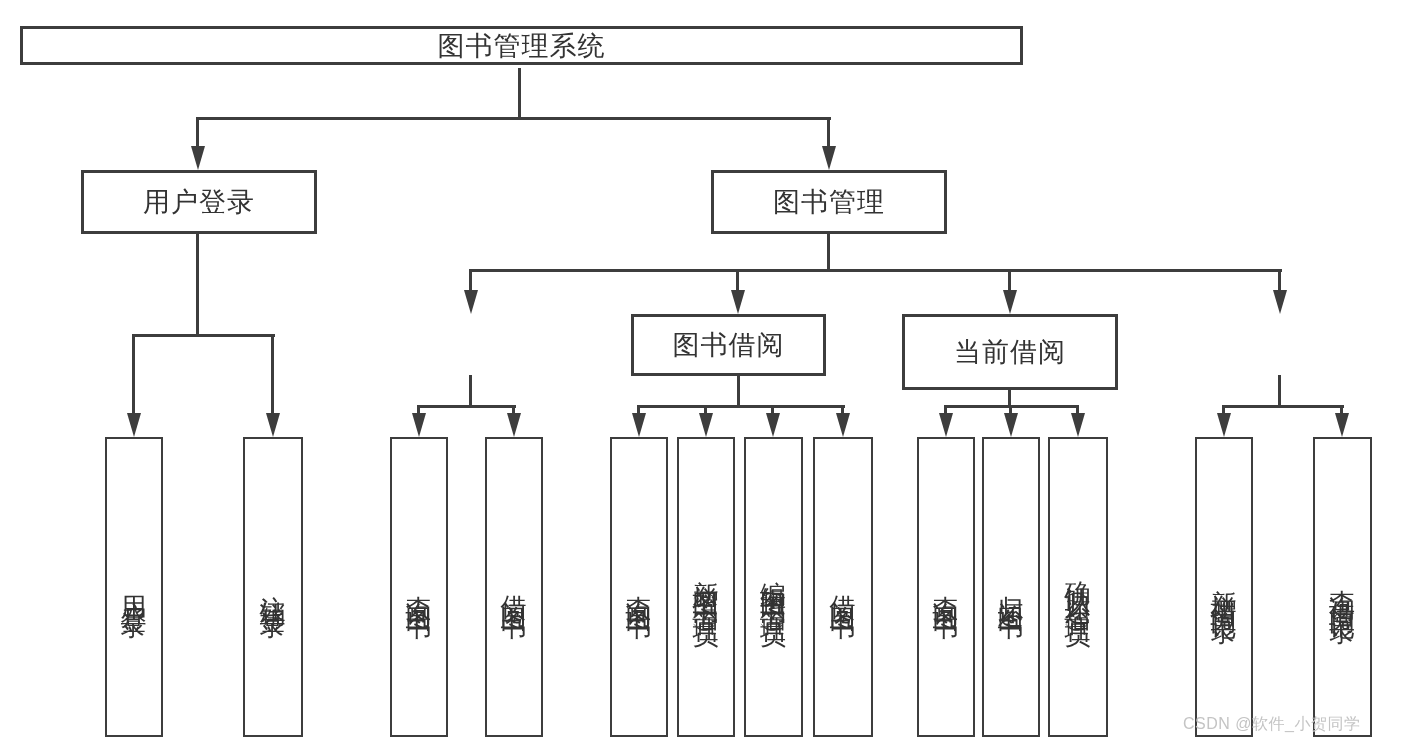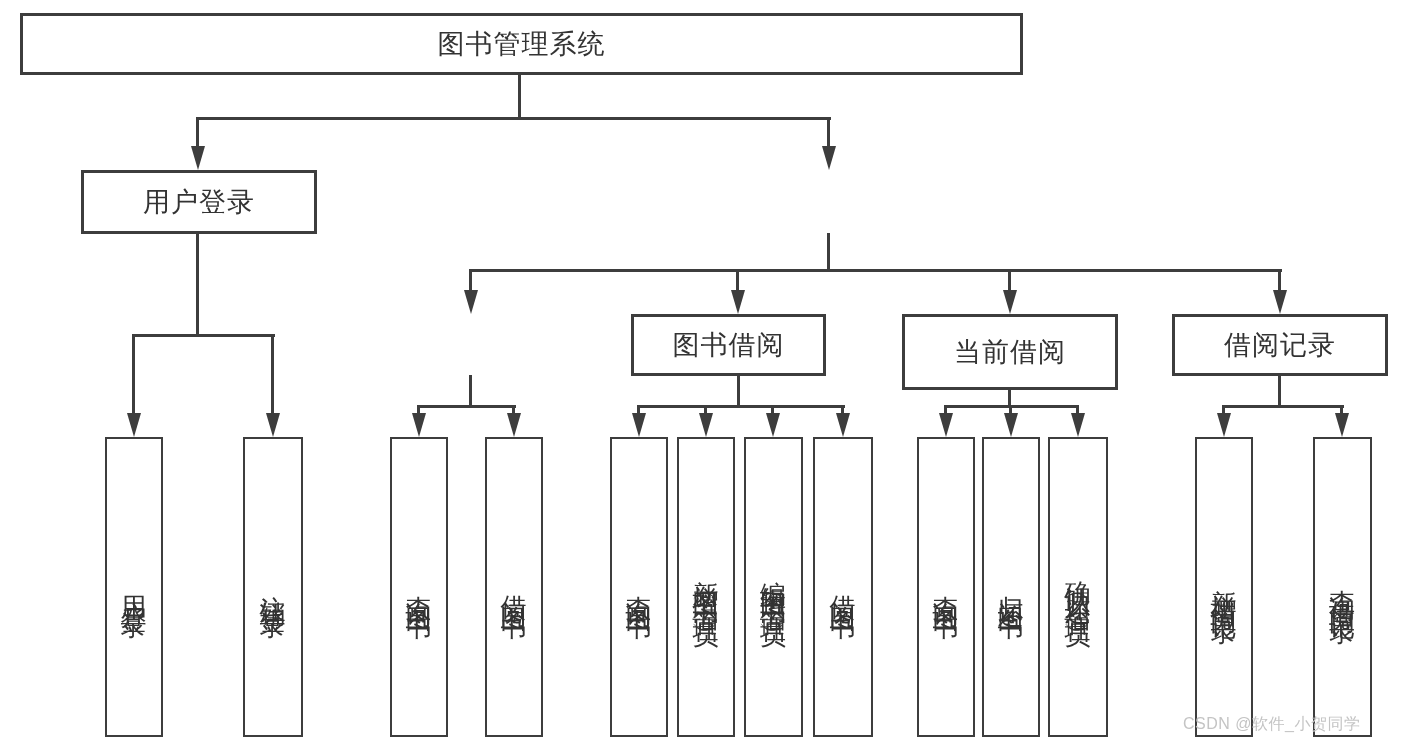--- a/index.html
+++ b/index.html
@@ -26,36 +26,36 @@
   .watermark{
     position:absolute;left:1183px;top:714px;z-index:6;
     font-size:16px;letter-spacing:0.5px;color:#c4c4c4;white-space:nowrap;
   }
 </style>
 </head>
 <body>
 
 <div class="canvas">
 
-  <div class="box" style="left:20px;top:13px;width:1003px;height:62px">
+  <div class="box" style="left:20px;top:26px;width:1003px;height:39px">
     <span>图书管理系统</span>
   </div>
 
   <div class="box" style="left:81px;top:170px;width:236px;height:64px">
     <span>用户登录</span>
+  </div>
+  <div class="box" style="left:711px;top:170px;width:236px;height:64px">
+    <span>图书管理</span>
   </div>
 
   <div class="box" style="left:631px;top:314px;width:195px;height:62px">
     <span>图书借阅</span>
   </div>
   <div class="box" style="left:902px;top:314px;width:216px;height:76px">
     <span>当前借阅</span>
-  </div>
-  <div class="box" style="left:1172px;top:314px;width:216px;height:62px">
-    <span>借阅记录</span>
   </div>
 
   <div class="box leaf" style="left:105px;top:437px;width:58px;height:300px">
     <span>用户登录</span>
   </div>
   <div class="box leaf" style="left:243px;top:437px;width:60px;height:300px">
     <span>注销登录</span>
   </div>
   <div class="box leaf" style="left:390px;top:437px;width:58px;height:300px">
     <span>查询图书</span>

